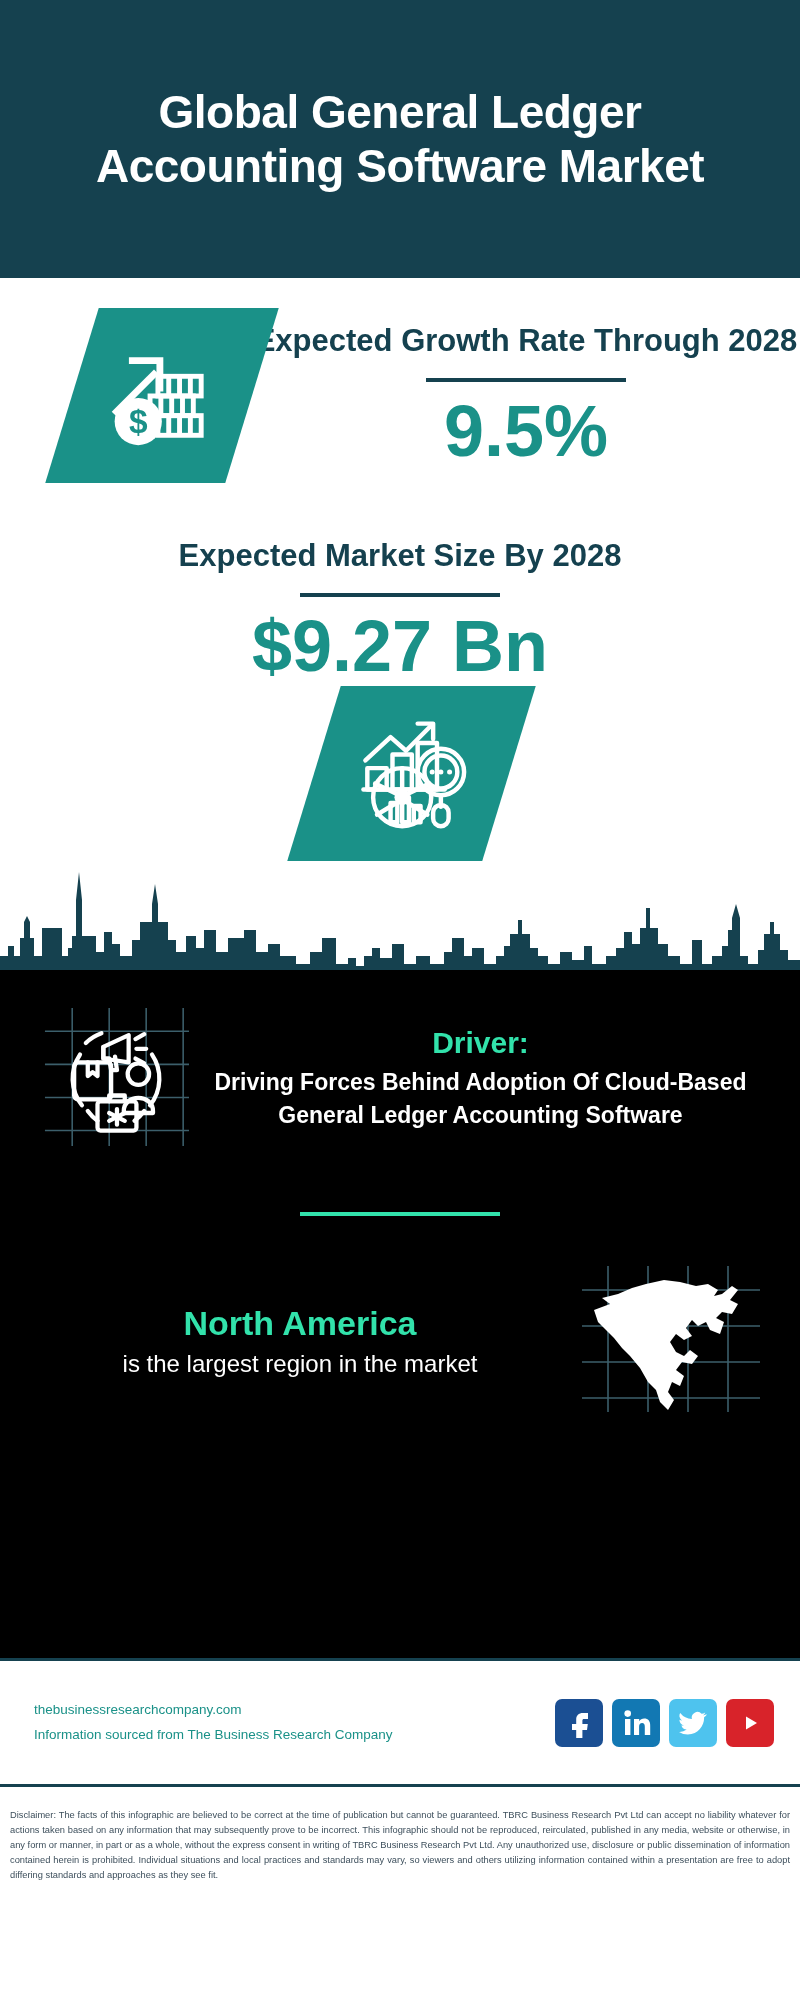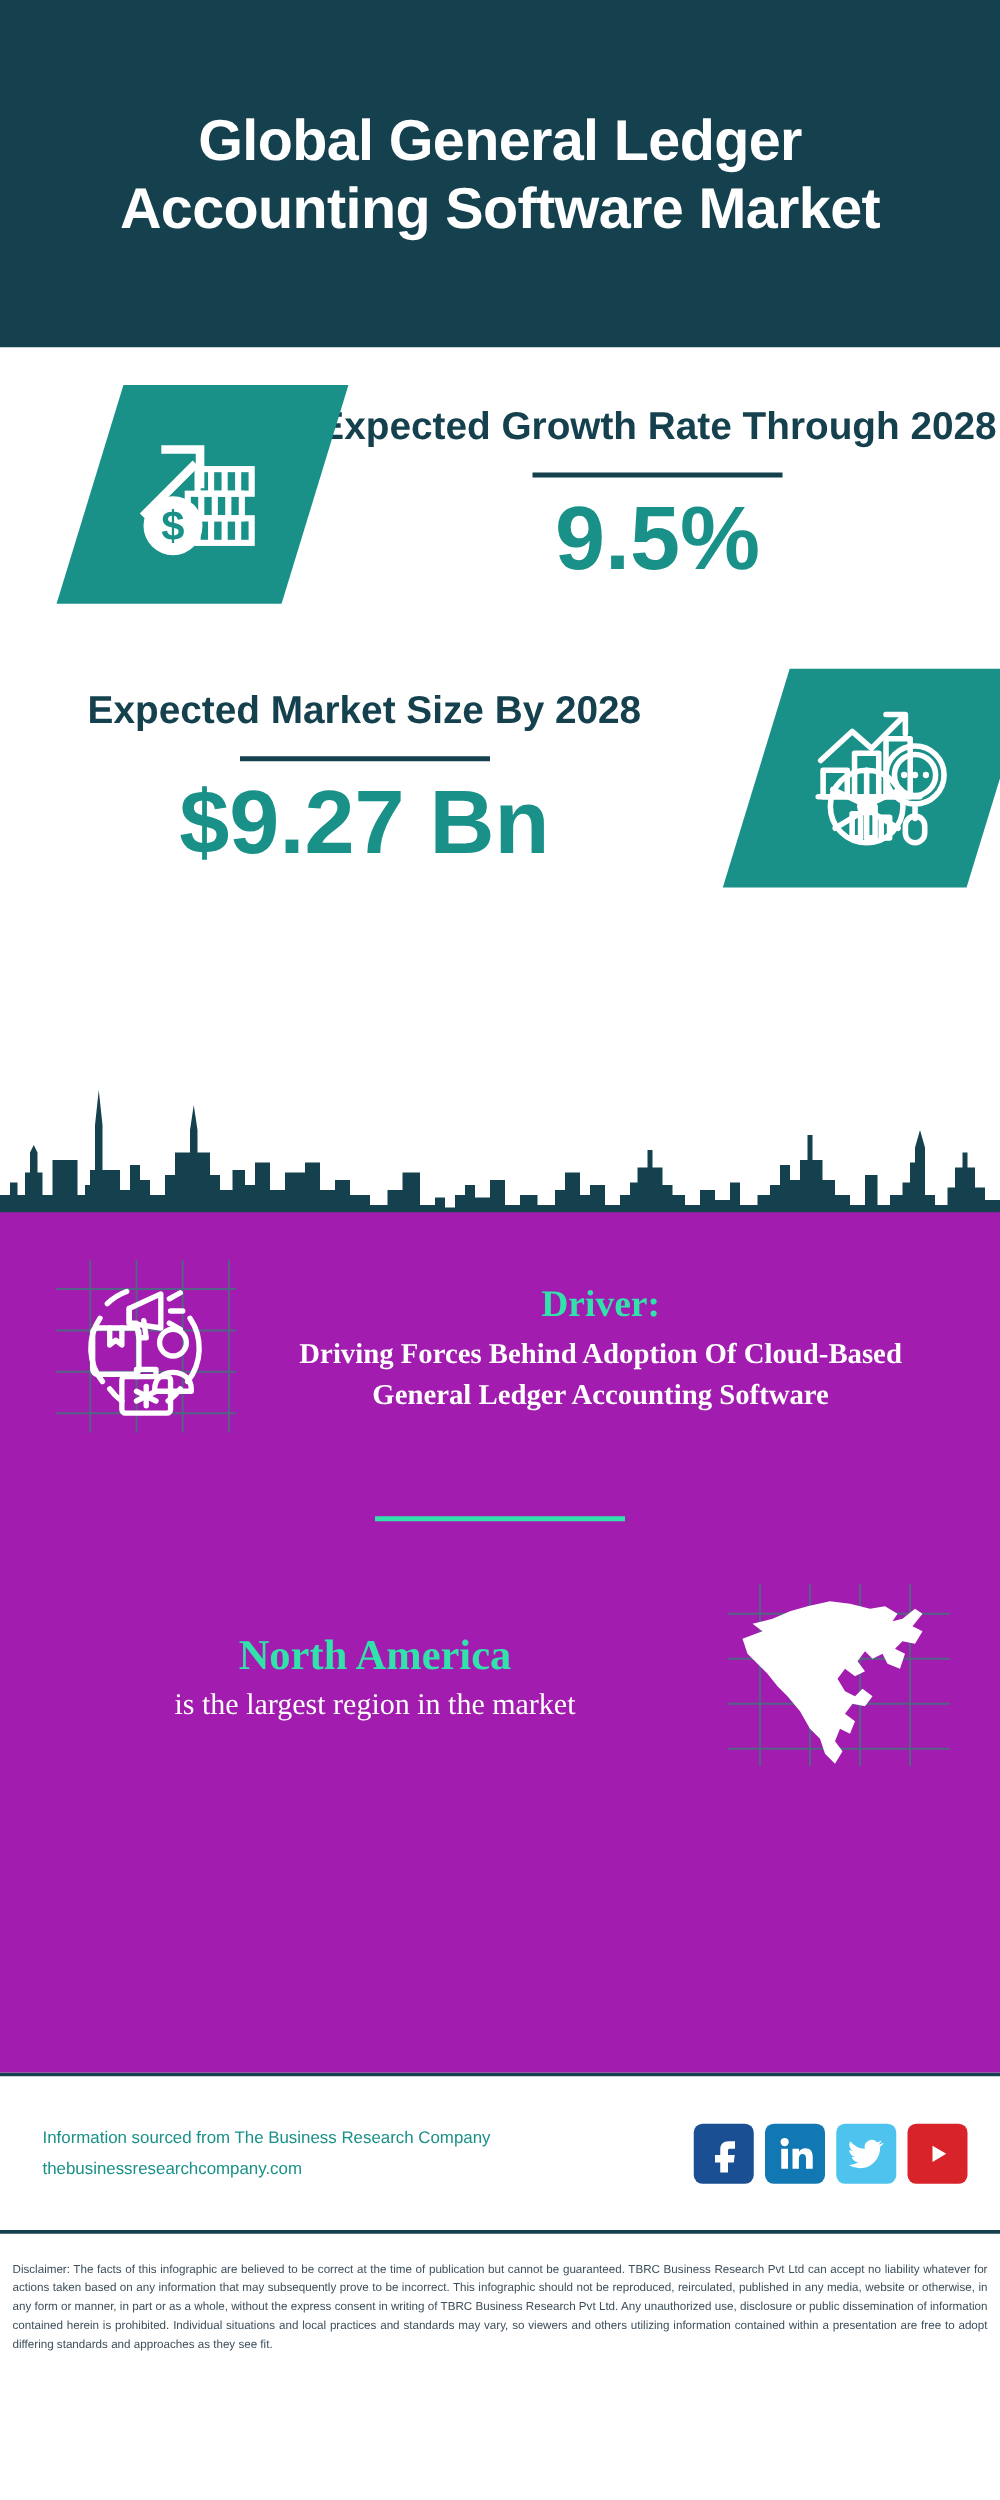--- a/index.html
+++ b/index.html
@@ -28,21 +28,21 @@
     text-align:center;
     letter-spacing:-0.5px;
   }
 
   
   .white-zone { background:#ffffff; position:relative; height:690px; }
 
   .stat-row { display:flex; align-items:center; }
 
   .stat-row-1 { padding-top:30px; }
-  .stat-row-2 { padding-top:52px; }
+  .stat-row-2 { padding-top:52px;flex-direction:column; }
 
   
   .para-tile {
     background:#1a9188;
     transform:skewX(-17deg);
     display:flex;
     align-items:center;
     justify-content:center;
     flex:none;
   }
@@ -64,24 +64,23 @@
   }
   .stat-value {
     color:#1a9188;
     font-size:72px;
     font-weight:bold;
     line-height:1.1;
   }
 
   
   .dark-zone {
-    background:#a21caf;
+    background:#000000;
     position:relative;
     height:690px;
-    font-family:Liberation Serif, serif;
   }
   .skyline {
     position:absolute;
     top:-108px; left:0;
     width:800px; height:110px;
     display:block;
   }
 
   .driver-block {
     display:flex;
@@ -324,22 +323,22 @@
           <path fill="#ffffff" d="M14 46 L30 40 L22 34 L38 30 L52 24 L66 20 L84 16 L100 18 L116 22 L128 20 L138 26 L134 32 L142 30 L152 22 L158 26 L150 36 L158 40 L152 50 L142 48 L136 54 L144 58 L140 70 L130 66 L126 58 L118 62 L112 56 L106 64 L112 72 L104 76 L96 70 L90 78 L96 88 L104 92 L110 86 L118 92 L112 100 L102 98 L96 106 L104 112 L100 122 L92 118 L88 128 L94 136 L88 146 L80 138 L76 126 L68 118 L60 104 L50 92 L42 84 L34 74 L26 66 L18 58 Z"></path>
           <path fill="#ffffff" d="M132 36 L142 34 L146 42 L138 46 Z"></path>
         </svg>
       </span>
     </div>
   </div>
 </div>
 
 <div class="footer">
   <div class="footer-text">
+    <div class="footer-line">thebusinessresearchcompany.com</div>
     <div class="footer-line">Information sourced from The Business Research Company</div>
-    <div class="footer-line">thebusinessresearchcompany.com</div>
   </div>
   <div class="socials">
     <a class="soc soc-fb">
       <svg width="28" height="30" viewBox="0 0 28 30">
           <path fill="#ffffff" d="M18 5 h5 v6 h-4 c-1.2 0-1.6 .5-1.6 1.7 V16 h5.4 l-.8 6 h-4.6 v9 h-6.2 v-9 H7 v-6 h4.2 v-4.4 C11.2 7.4 13.6 5 18 5 Z"></path>
         </svg>
     </a>
     <a class="soc soc-li">
       <svg width="30" height="30" viewBox="0 0 30 30">
           <g fill="#ffffff">

